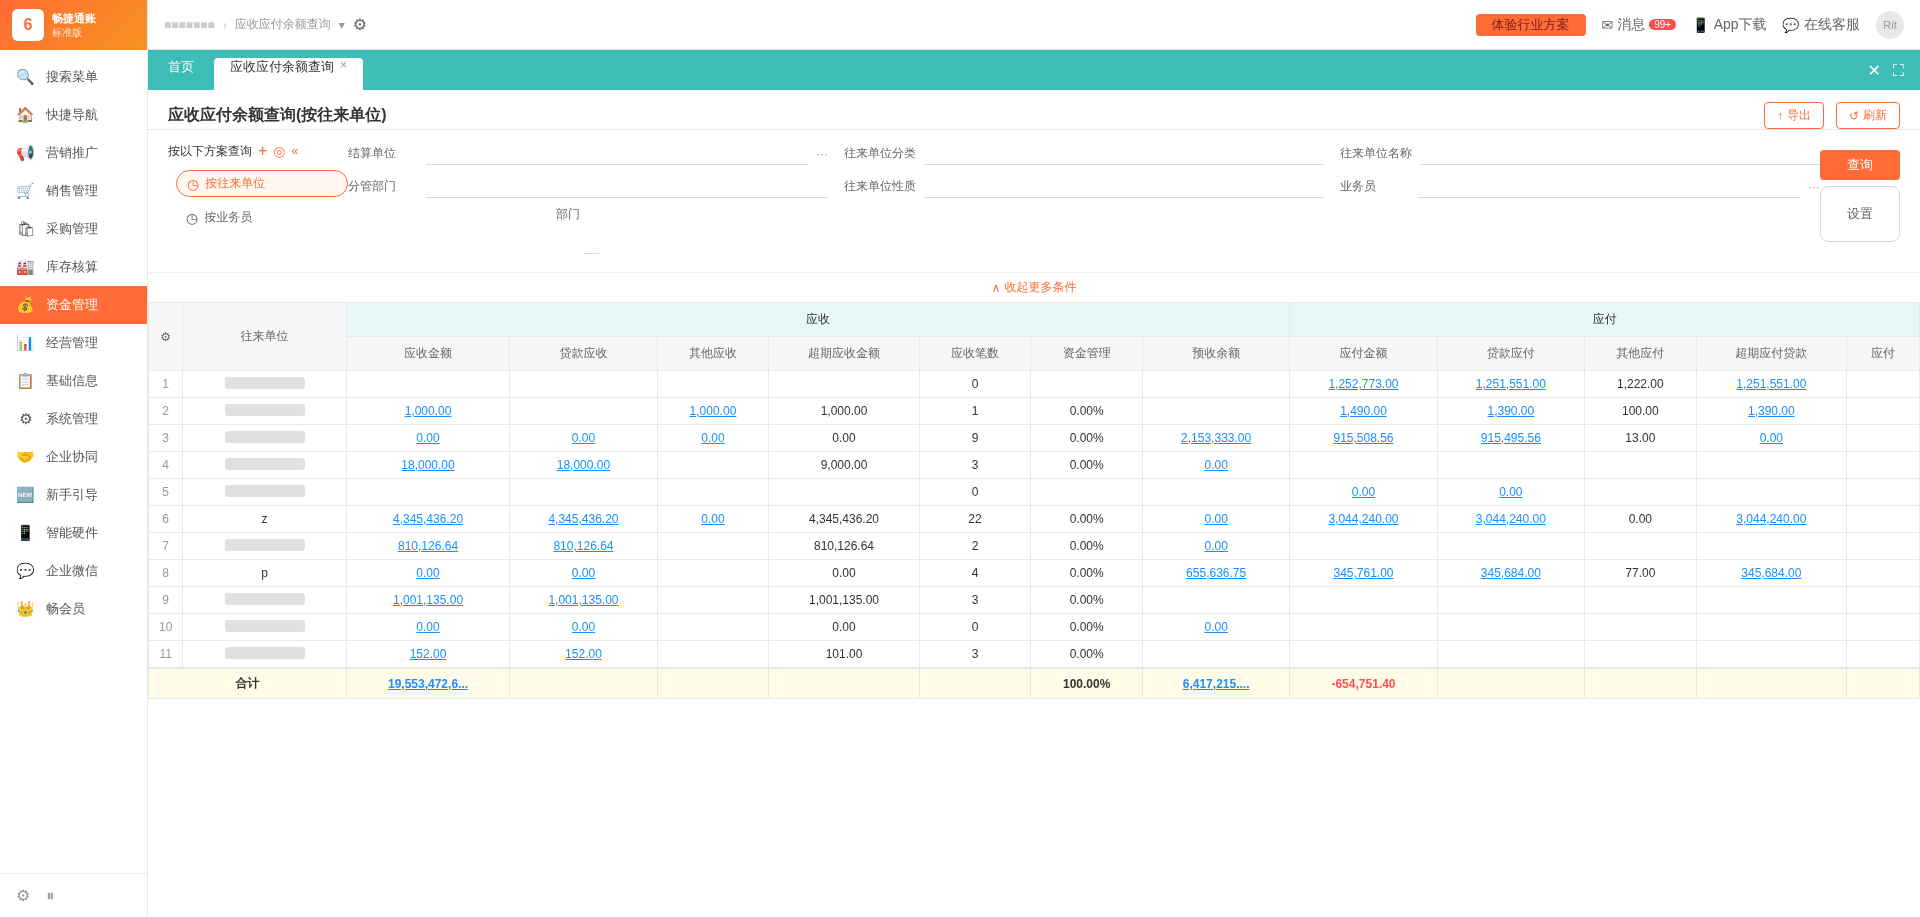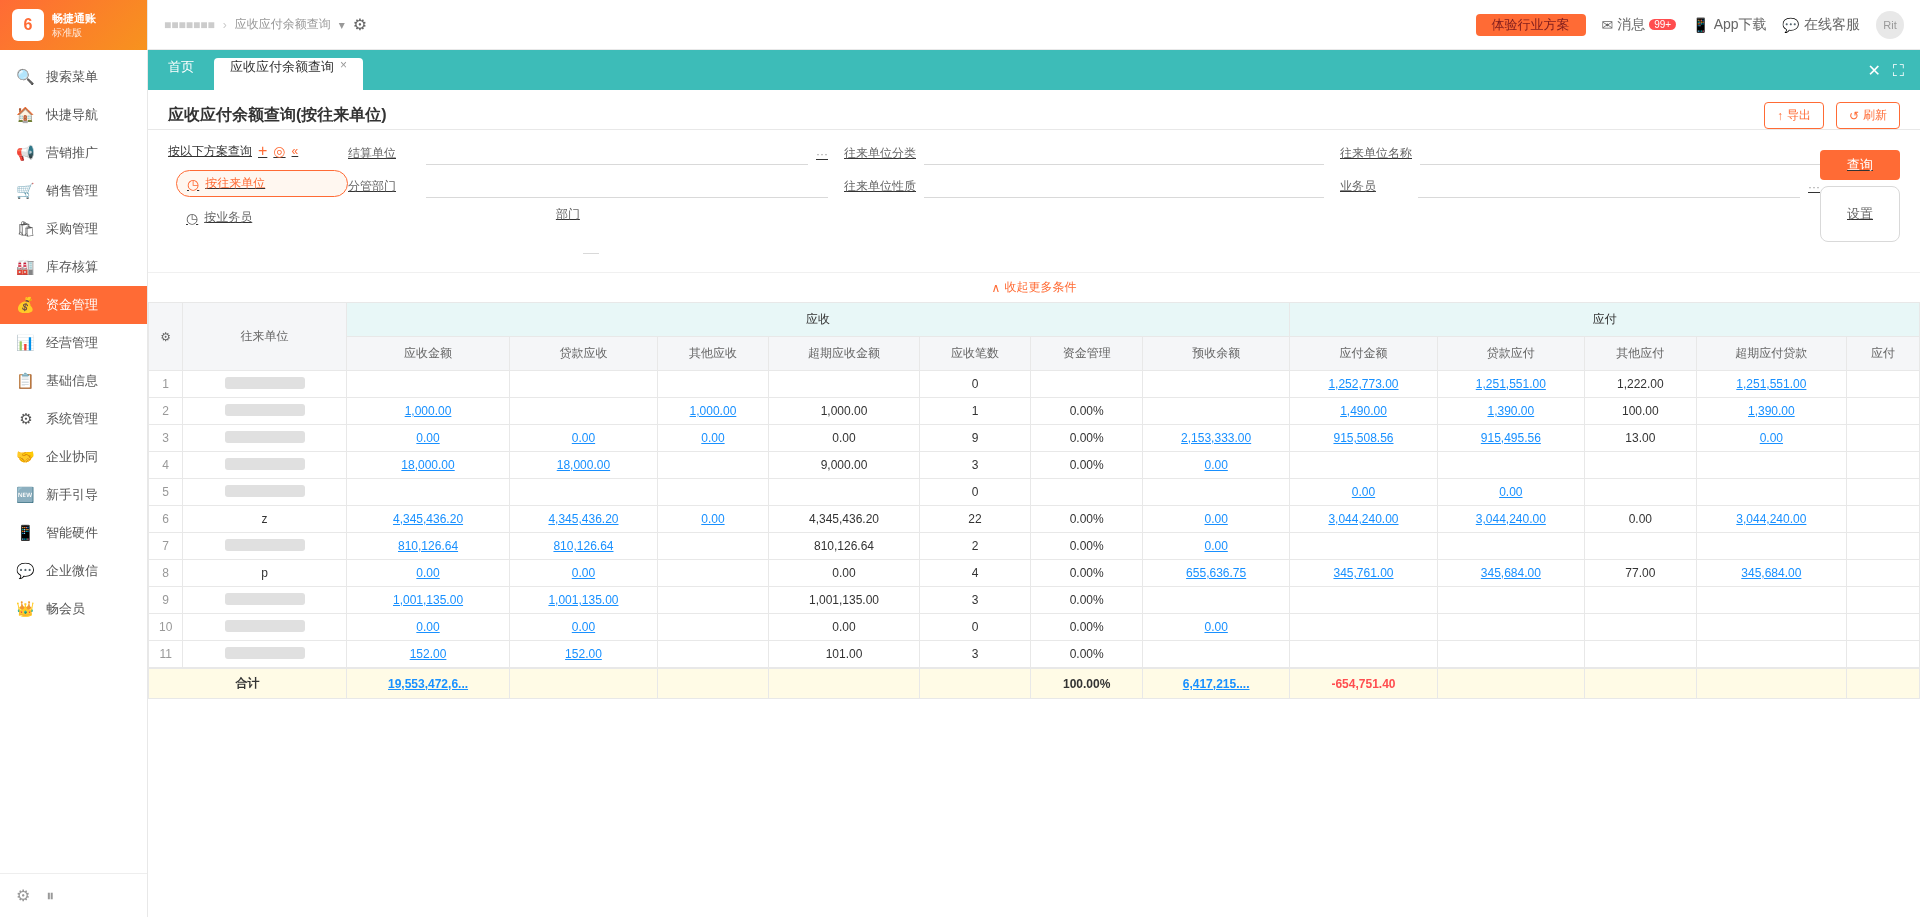--- a/index.html
+++ b/index.html
@@ -177,21 +177,20 @@
     .filter-left { min-width: 180px; }
     .filter-right { flex: 1; }
     .filter-actions { display: flex; flex-direction: column; gap: 6px; min-width: 80px; padding-top: 8px; }
     .filter-section {
       background: #fff; margin: 0; padding: 0;
     }
     .filter-inner {
       padding: 12px 20px;
       display: flex;
       gap: 0;
-      text-decoration: underline;
     }
   </style>
 </head>
 <body>
 
 <div class="sidebar">
   <div class="sidebar-logo">
     <div class="logo-icon">6</div>
     <div>
       <div class="logo-text">畅捷通账</div>

